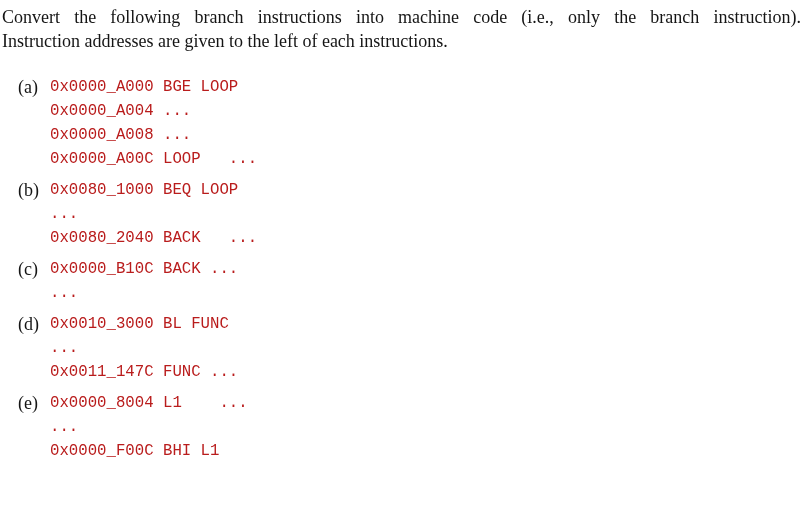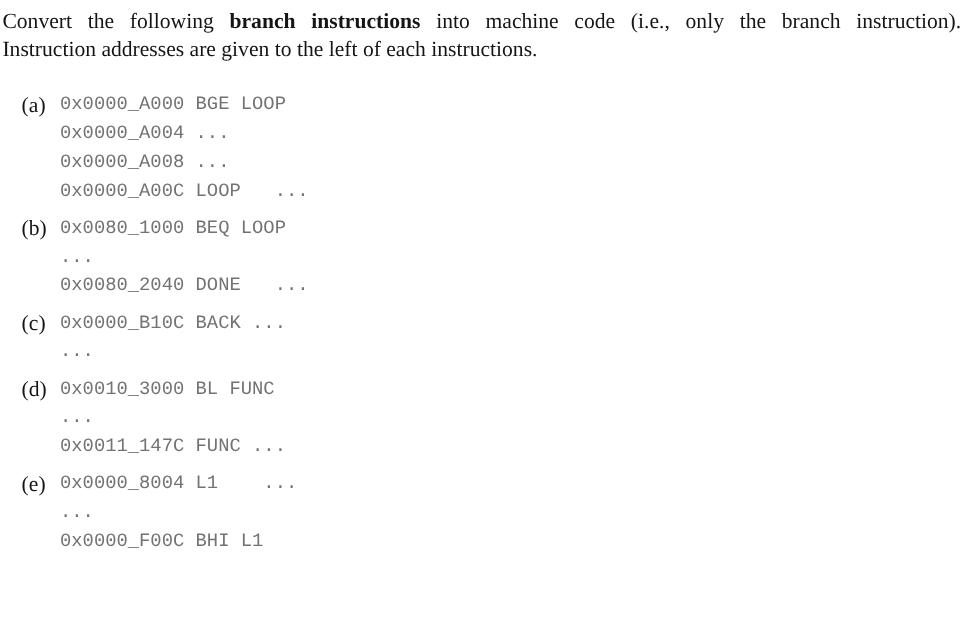--- a/index.html
+++ b/index.html
@@ -21,21 +21,21 @@
     font-family: "Liberation Serif", serif;
     font-size: 18px;
     line-height: 24px;
     color: #151515;
   }
   .para-line1 {
     text-align: justify;
     text-align-last: justify;
   }
   .para-line1 b {
-    font-weight: bold;
+    font-weight: normal;
   }
   .exercise-list {
     margin-top: 22px;
   }
   .item {
     display: flex;
     align-items: flex-start;
     padding-left: 18px;
     margin-bottom: 7px;
   }
@@ -44,21 +44,21 @@
     font-size: 18px;
     line-height: 24px;
     width: 32px;
     flex: 0 0 32px;
     color: #151515;
   }
   .item-code {
     font-family: "Liberation Mono", "DejaVu Sans Mono", monospace;
     font-size: 15.7px;
     line-height: 24px;
-    color: #737373;
+    color: #b91c1c;
     letter-spacing: 0;
   }
   .code-line {
     white-space: pre;
     height: 24px;
   }
 </style>
 </head>
 <body>
 
@@ -79,21 +79,21 @@
         <div class="code-line">0x0000_A008 ...</div>
         <div class="code-line">0x0000_A00C LOOP   ...</div>
       </div>
     </div>
 
     <div class="item">
       <span class="item-label">(b)</span>
       <div class="item-code">
         <div class="code-line">0x0080_1000 BEQ LOOP</div>
         <div class="code-line">...</div>
-        <div class="code-line">0x0080_2040 DONE   ...</div>
+        <div class="code-line">0x0080_2040 BACK   ...</div>
       </div>
     </div>
 
     <div class="item">
       <span class="item-label">(c)</span>
       <div class="item-code">
         <div class="code-line">0x0000_B10C BACK ...</div>
         <div class="code-line">...</div>
       </div>
     </div>

